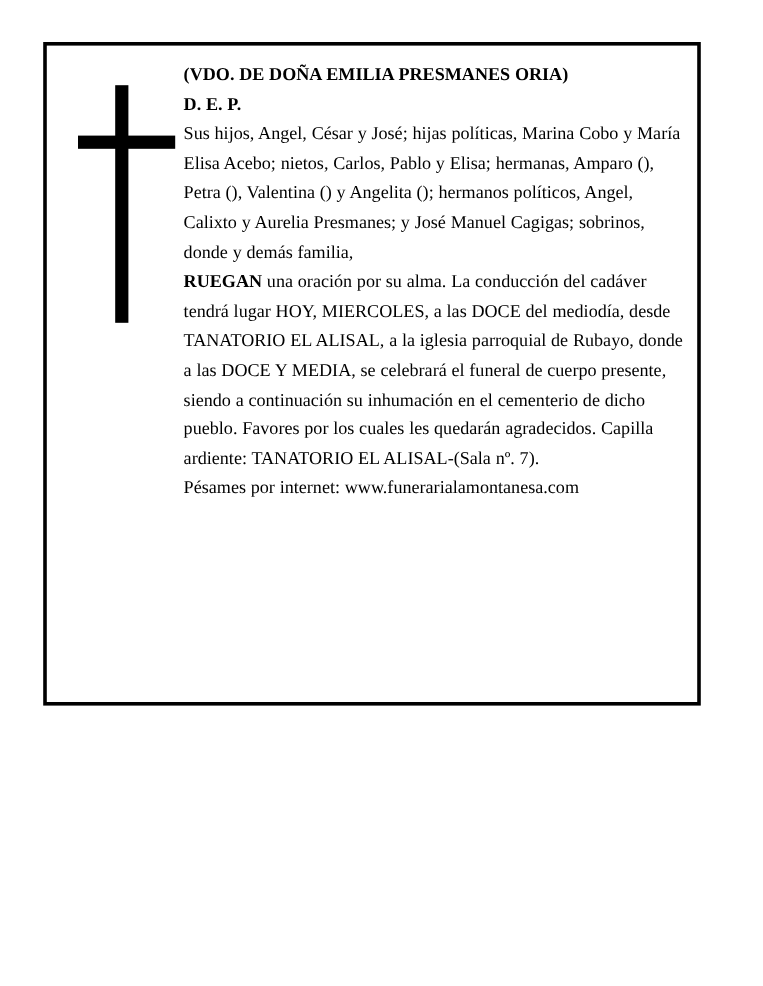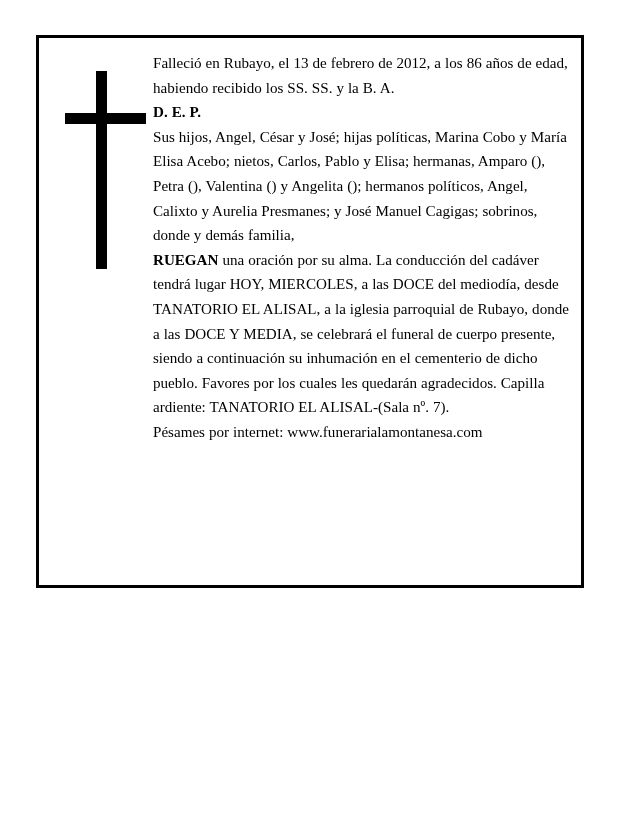--- a/index.html
+++ b/index.html
@@ -89,23 +89,23 @@
 <div id="obituary-notice">
   <div id="notice-inner">
 
     <div id="cross-emblem">
       <div class="cross-vertical"></div>
       <div class="cross-horizontal"></div>
     </div>
 
     <div id="notice-text">
 
+      <p class="para caps-name">(VDO. DE DOÑA EMILIA PRESMANES ORIA)</p>
 
 
-      <p class="para">Falleció en Rubayo, el 13 de febrero de 2012, a los 86 años de edad, habiendo recibido los SS. SS. y la B. A.</p>
 
       <p class="para bold">D. E. P.</p>
 
       <p class="para">Sus hijos, Angel, César y José; hijas políticas, Marina Cobo y María Elisa Acebo; nietos, Carlos, Pablo y Elisa; hermanas, Amparo (), Petra (), Valentina () y Angelita (); hermanos políticos, Angel, Calixto y Aurelia Presmanes; y José Manuel Cagigas; sobrinos, donde y demás familia,</p>
 
       <p class="para"><span class="bold">RUEGAN</span><span> una oración por su alma. La conducción del cadáver tendrá lugar HOY, MIERCOLES, a las DOCE del mediodía, desde TANATORIO EL ALISAL, a la iglesia parroquial de Rubayo, donde a las DOCE Y MEDIA, se celebrará el funeral de cuerpo presente, siendo a continuación su inhumación en el cementerio de dicho pueblo. Favores por los cuales les quedarán agradecidos. Capilla ardiente: TANATORIO EL ALISAL-(Sala nº. 7).</span></p>
 
 
       <p class="para">Pésames por internet: www.funerarialamontanesa.com</p>
 

